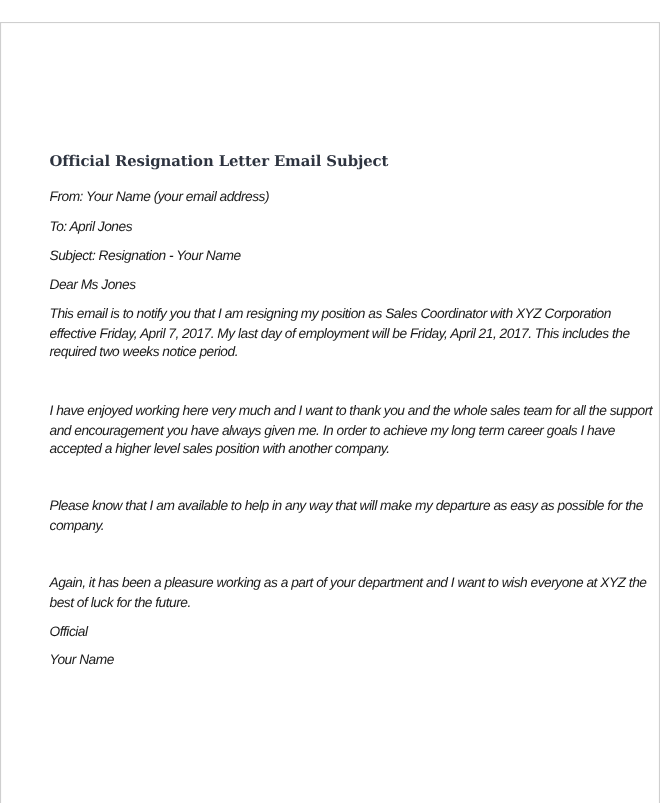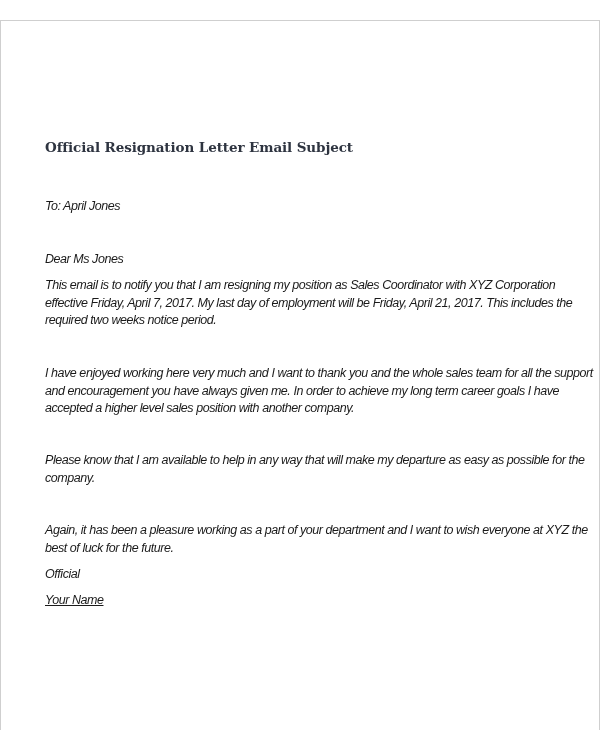--- a/index.html
+++ b/index.html
@@ -54,21 +54,23 @@
       white-space: nowrap;
     }
   </style>
 </head>
 <body>
 
 <div class="page">
 
   <div class="title">Official Resignation Letter Email Subject</div>
 
+  <div class="line" style="top:151px;">From: Your Name (your email address)</div>
   <div class="line" style="top:178px;">To: April Jones</div>
+  <div class="line" style="top:204px;">Subject: Resignation - Your Name</div>
   <div class="line" style="top:231px;">Dear Ms Jones</div>
 
   <div class="para" style="top:256px;">
     <span>This email is to notify you that I am resigning my position as Sales Coordinator with XYZ Corporation</span>
     <span>effective Friday, April 7, 2017. My last day of employment will be Friday, April 21, 2017. This includes the</span>
     <span>required two weeks notice period.</span>
   </div>
 
   <div class="para" style="top:344px;">
     <span>I have enjoyed working here very much and I want to thank you and the whole sales team for all the support</span>
@@ -80,15 +82,15 @@
     <span>Please know that I am available to help in any way that will make my departure as easy as possible for the</span>
     <span>company.</span>
   </div>
 
   <div class="para" style="top:501px;">
     <span>Again, it has been a pleasure working as a part of your department and I want to wish everyone at XYZ the</span>
     <span>best of luck for the future.</span>
   </div>
 
   <div class="line" style="top:546px;">Official</div>
-  <div class="line" style="top:572px;text-decoration:underline;">Your Name</div>
+  <div class="line" style="top:572px;">Your Name</div>
 
 </div>
 
 </body></html>

